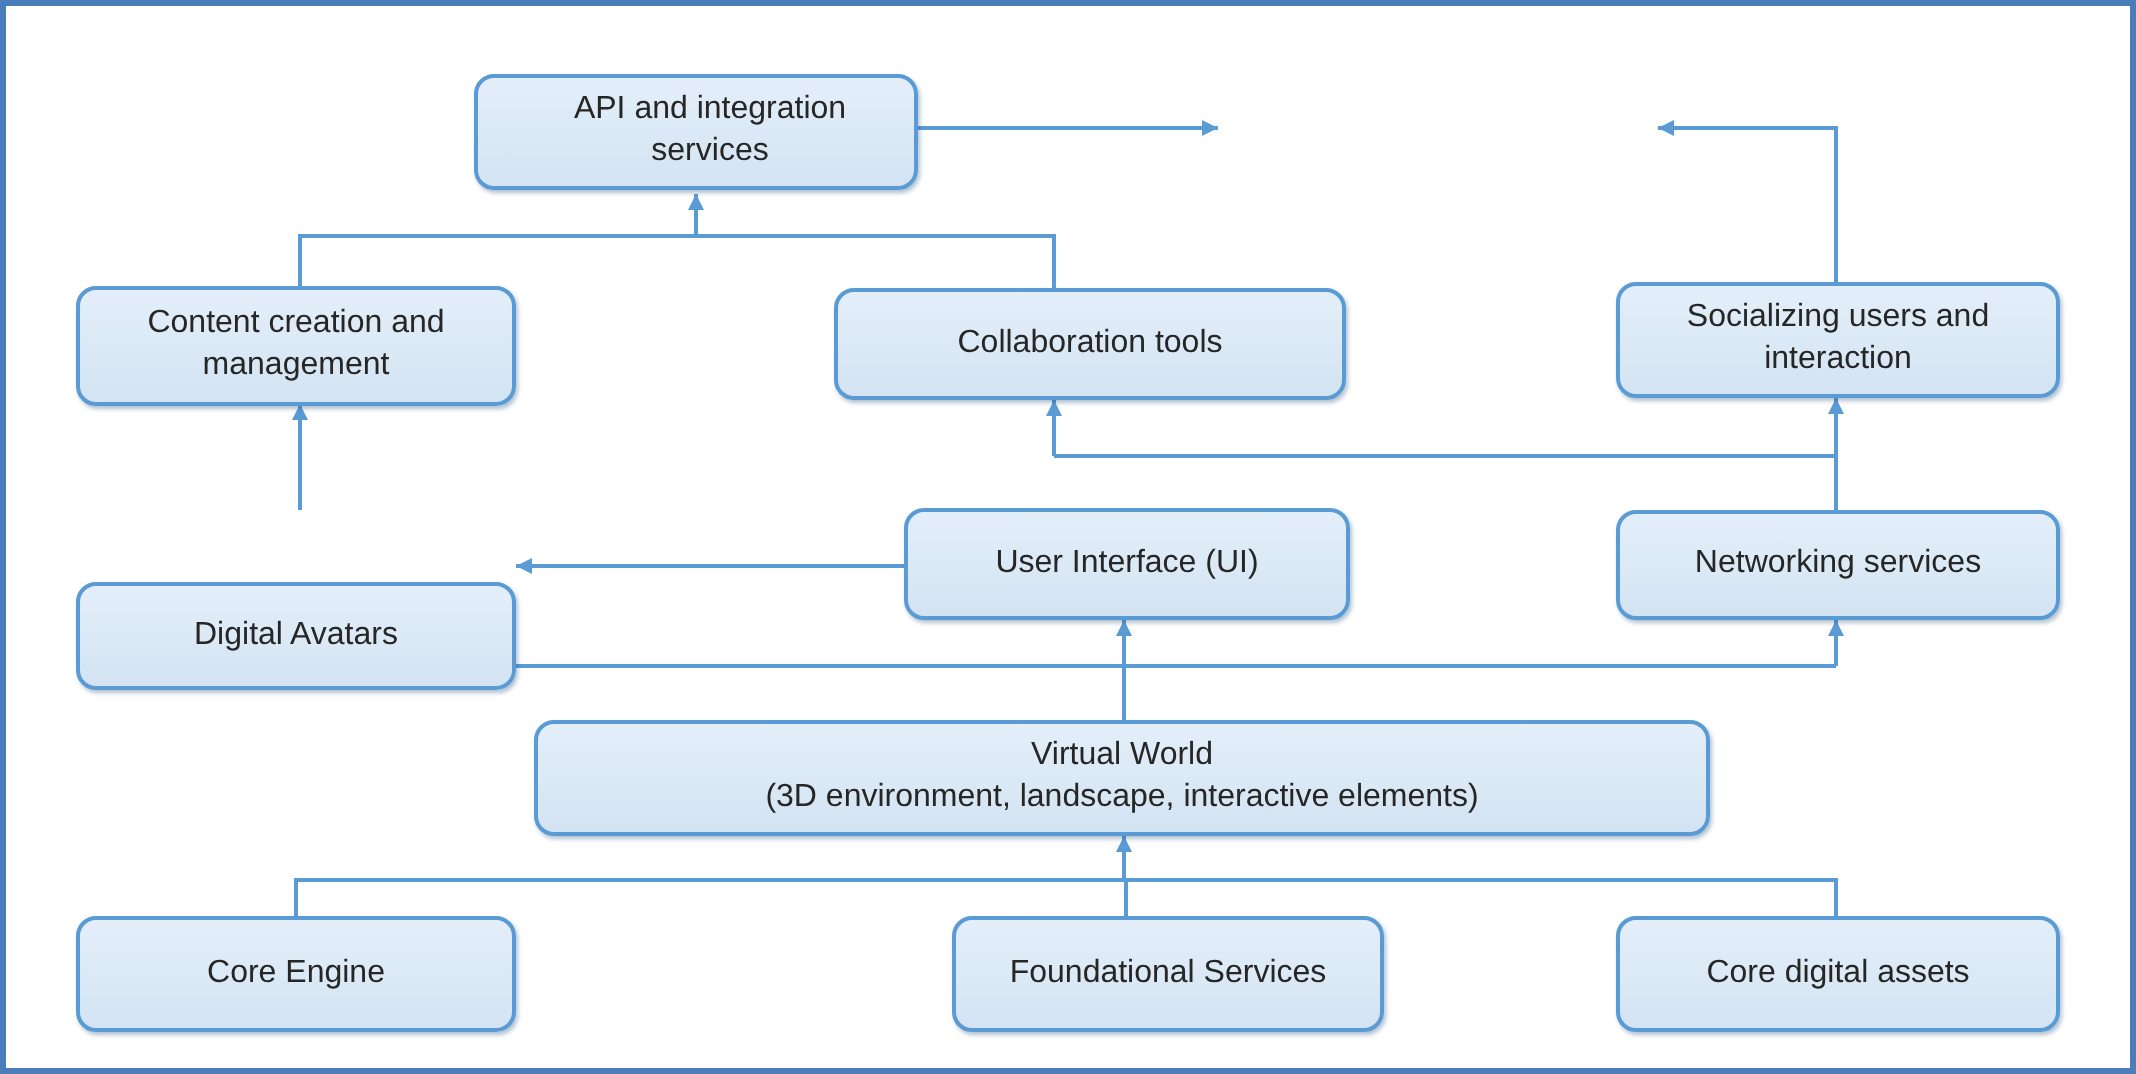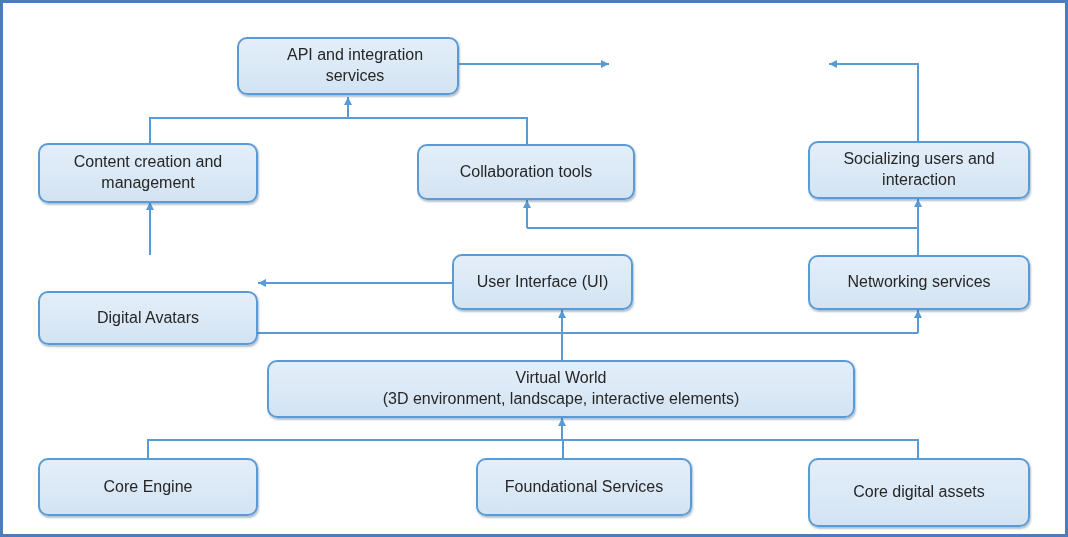--- a/index.html
+++ b/index.html
@@ -23,29 +23,29 @@
     background:linear-gradient(180deg,#e3eef9 0%,var(--fill) 55%,#d3e3f2 100%);
     border:2px solid var(--nborder); border-radius:10px;
     color:var(--text); font-size:16px; line-height:1.3;
     white-space:pre-line; padding:2px 6px;
     box-shadow:1px 1.5px 2px rgba(31,78,121,.35);
   }
   
   #n-api{left:237px; top:37px; width:222px; height:58px;padding-left:20px;}
   #n-data{left:609px; top:38px; width:220px; height:53px;}
   #n-content{left:38px; top:143px; width:220px; height:60px;}
-  #n-collab{left:417px; top:144px; width:218px; height:56px;}
+  #n-collab{left:417px; top:144px; width:256px; height:56px;}
   #n-social{left:808px; top:141px; width:222px; height:58px;}
   #n-avatars{left:38px; top:255px; width:220px; height:54px;margin-top:36px;}
-  #n-ui{left:452px; top:254px; width:181px; height:56px;}
+  #n-ui{left:452px; top:254px; width:223px; height:56px;}
   #n-network{left:808px; top:255px; width:222px; height:55px;}
   #n-vw{left:267px; top:360px; width:588px; height:58px;text-align:center;}
   #n-core{left:38px; top:458px; width:220px; height:58px;}
   #n-foundation{left:456px; top:458px; width:216px; height:58px;margin-left:20px;}
-  #n-assets{left:808px; top:458px; width:222px; height:69px;}
+  #n-assets{left:808px; top:458px; width:222px; height:58px;}
 </style>
 </head>
 <body>
 
 <div class="canvas">
 
   <svg class="connectors" width="1068" height="537" viewBox="0 0 1068 537" aria-hidden="true">
     <defs>
       <marker id="arw" markerWidth="10" markerHeight="10" refX="9" refY="5" orient="auto" markerUnits="userSpaceOnUse">
         <path d="M1,1 L9,5 L1,9 Z" style="fill:var(--line); stroke:none;"></path>

